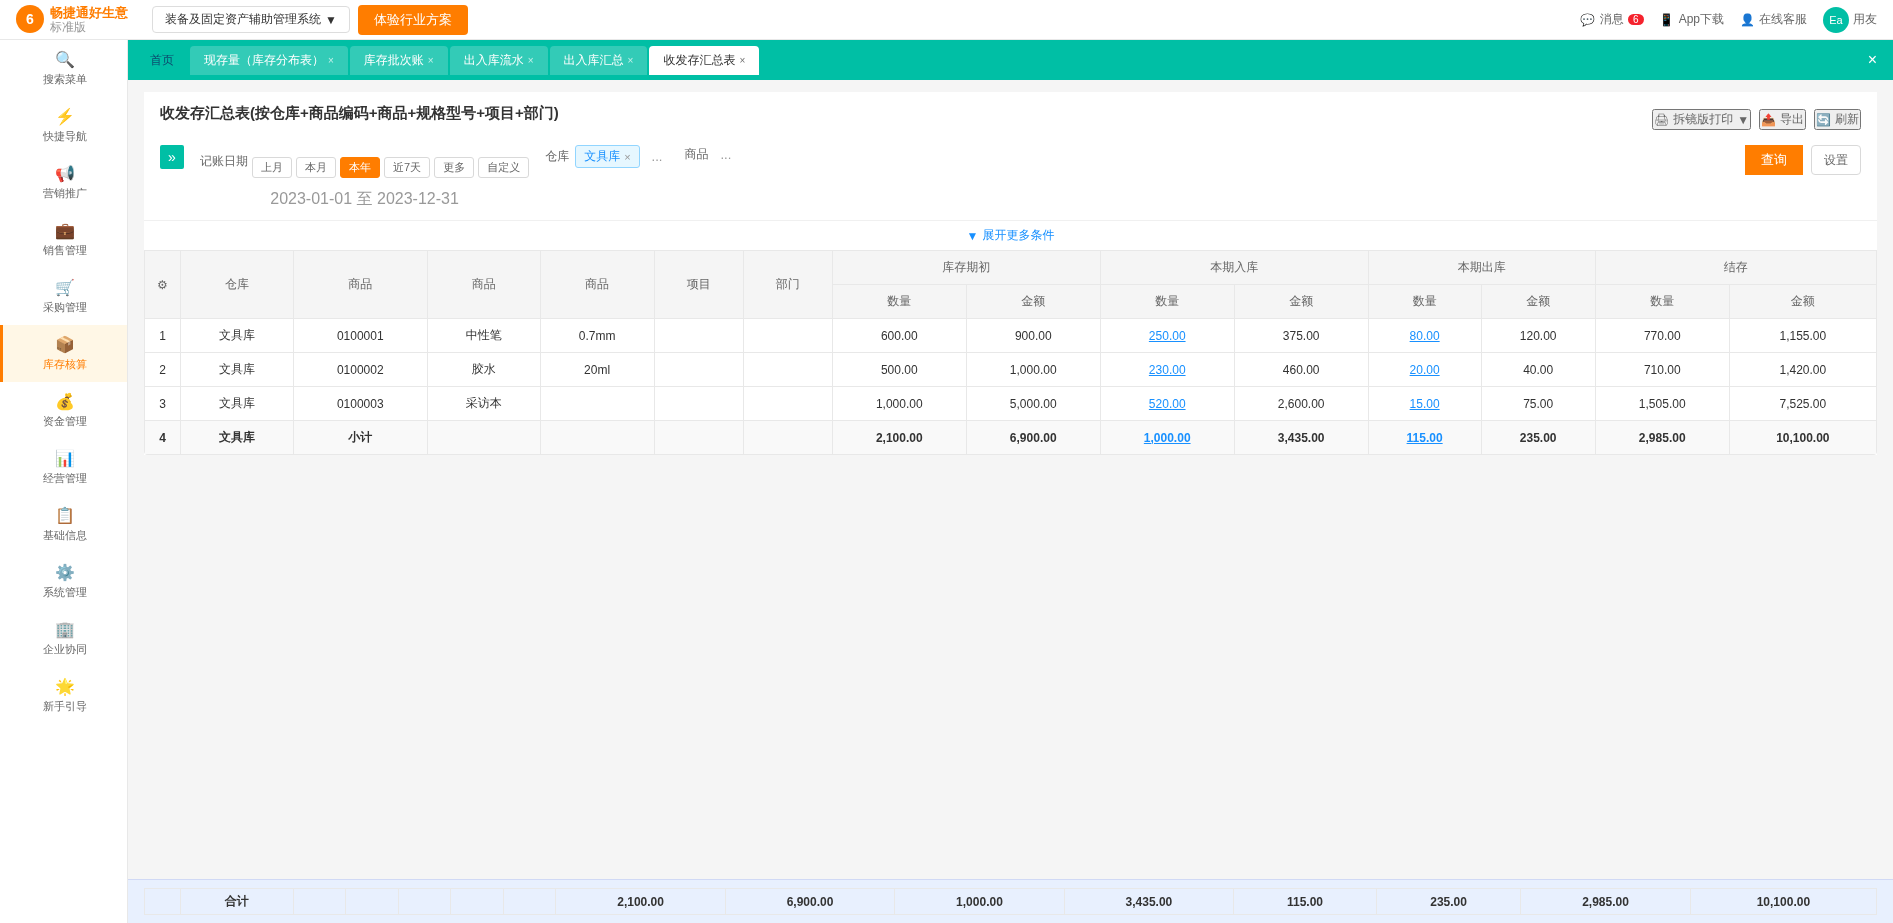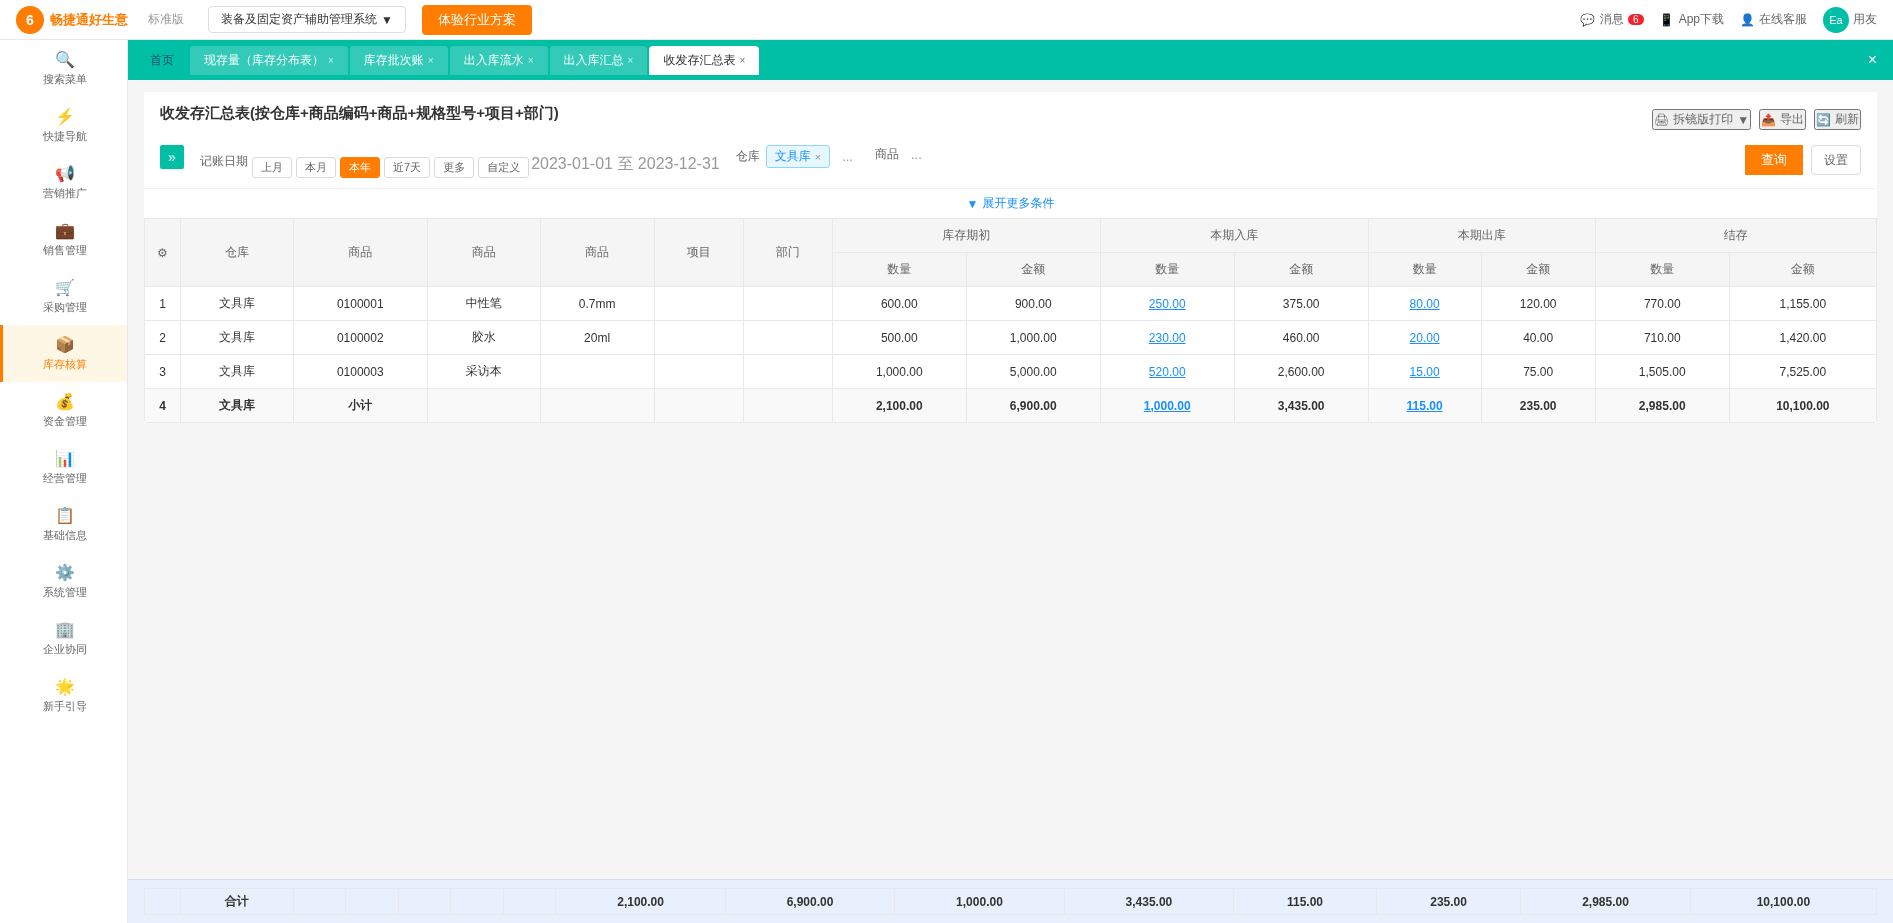--- a/index.html
+++ b/index.html
@@ -11,42 +11,42 @@
     .main-area { display: flex; flex: 1; overflow: hidden; }
     .sidebar { width: 128px; background: #fff; border-right: 1px solid #e8e8e8; display: flex; flex-direction: column; flex-shrink: 0; }
     .content-area { flex: 1; display: flex; flex-direction: column; overflow: hidden; }
     .tab-bar { height: 40px; background: #00bfa5; display: flex; align-items: center; padding: 0 8px; flex-shrink: 0; }
     .page-content { flex: 1; background: #f5f5f5; overflow-y: auto; padding: 12px 16px; }
 
     
     .top-bar-left { display: flex; align-items: center; gap: 8px; }
     .logo-area { display: flex; align-items: center; gap: 6px; }
     .logo-icon { width: 28px; height: 28px; background: #ff7d00; border-radius: 50%; display: flex; align-items: center; justify-content: center; color: white; font-weight: bold; font-size: 14px; }
-    .logo-text { display: flex; flex-direction: row; line-height: 1.2; gap: 20px; }
+    .logo-text { display: flex; flex-direction: column; line-height: 1.2; }
     .logo-title { font-size: 13px; color: #ff7d00; font-weight: bold; }
     .logo-subtitle { font-size: 12px; color: #999; }
     .system-selector { display: flex; align-items: center; gap: 4px; padding: 4px 12px; border: 1px solid #ddd; border-radius: 4px; cursor: pointer; font-size: 12px; color: #333; margin-left: 16px; }
-    .experience-btn { background: #ff7d00; color: white; border: none; border-radius: 4px; padding: 6px 16px; cursor: pointer; font-size: 13px; margin-left: 8px; }
+    .experience-btn { background: #ff7d00; color: white; border: none; border-radius: 4px; padding: 6px 16px; cursor: pointer; font-size: 13px; }
     .top-bar-right { display: flex; align-items: center; gap: 16px; font-size: 12px; color: #666; }
     .top-right-item { display: flex; align-items: center; gap: 4px; cursor: pointer; }
     .badge { background: #f5222d; color: white; border-radius: 8px; padding: 0 5px; font-size: 10px; min-width: 16px; text-align: center; }
     .sidebar-item { display: flex; flex-direction: column; align-items: center; padding: 10px 4px; cursor: pointer; color: #666; font-size: 12px; gap: 3px; border-left: 3px solid transparent; }
     .sidebar-item.active { background: #fff7e6; color: #ff7d00; border-left-color: #ff7d00; }
     .sidebar-icon { font-size: 16px; }
     .sidebar-label { font-size: 11px; }
 
     
     .tab { display: flex; align-items: center; gap: 4px; padding: 6px 14px; background: rgba(255,255,255,0.2); border-radius: 4px 4px 0 0; color: white; font-size: 12px; cursor: pointer; margin-right: 2px; }
     .tab.active { background: white; color: #333; }
     .tab-close { font-size: 10px; cursor: pointer; opacity: 0.7; }
     .tab-home { background: transparent; color: #0c4a6e; }
     .page-title { font-size: 15px; font-weight: bold; color: #333; margin-bottom: 12px; }
     .filter-section { display: flex; align-items: center; gap: 6px; }
     .filter-label { color: #666; font-size: 12px; white-space: nowrap; }
-    .date-filter { display: flex; align-items: flex-start; gap: 2px; }
+    .date-filter { display: flex; align-items: center; flex-direction: column; gap: 2px; }
     .date-options { display: flex; gap: 4px; align-items: center; }
     .date-btn { padding: 2px 8px; border: 1px solid #d9d9d9; border-radius: 3px; background: white; cursor: pointer; font-size: 11px; color: #666; margin-top: 12px; }
     .date-btn.active { background: #ff7d00; color: white; border-color: #ff7d00; }
     .date-range { font-size: 16px; color: #999; margin-top: 9px; }
     .tag { display: inline-flex; align-items: center; gap: 4px; padding: 2px 8px; background: #e6f7ff; border: 1px solid #91d5ff; border-radius: 3px; font-size: 12px; color: #1890ff; }
     .tag-close { cursor: pointer; color: #999; font-size: 11px; }
     .ellipsis-btn { color: #999; cursor: pointer; padding: 2px 6px; }
     .btn-primary { background: #ff7d00; color: white; border: none; border-radius: 0; padding: 6px 16px; cursor: pointer; font-size: 13px; margin-left: 9px; }
     .btn-secondary { background: white; color: #666; border: 1px solid #d9d9d9; border-radius: 4px; padding: 5px 12px; cursor: pointer; font-size: 12px; }
     .expand-btn { display: flex; align-items: center; justify-content: center; gap: 4px; padding: 6px; color: #1890ff; cursor: pointer; font-size: 12px; border-top: 1px solid #f0f0f0; margin-top: 4px; background: white; }

